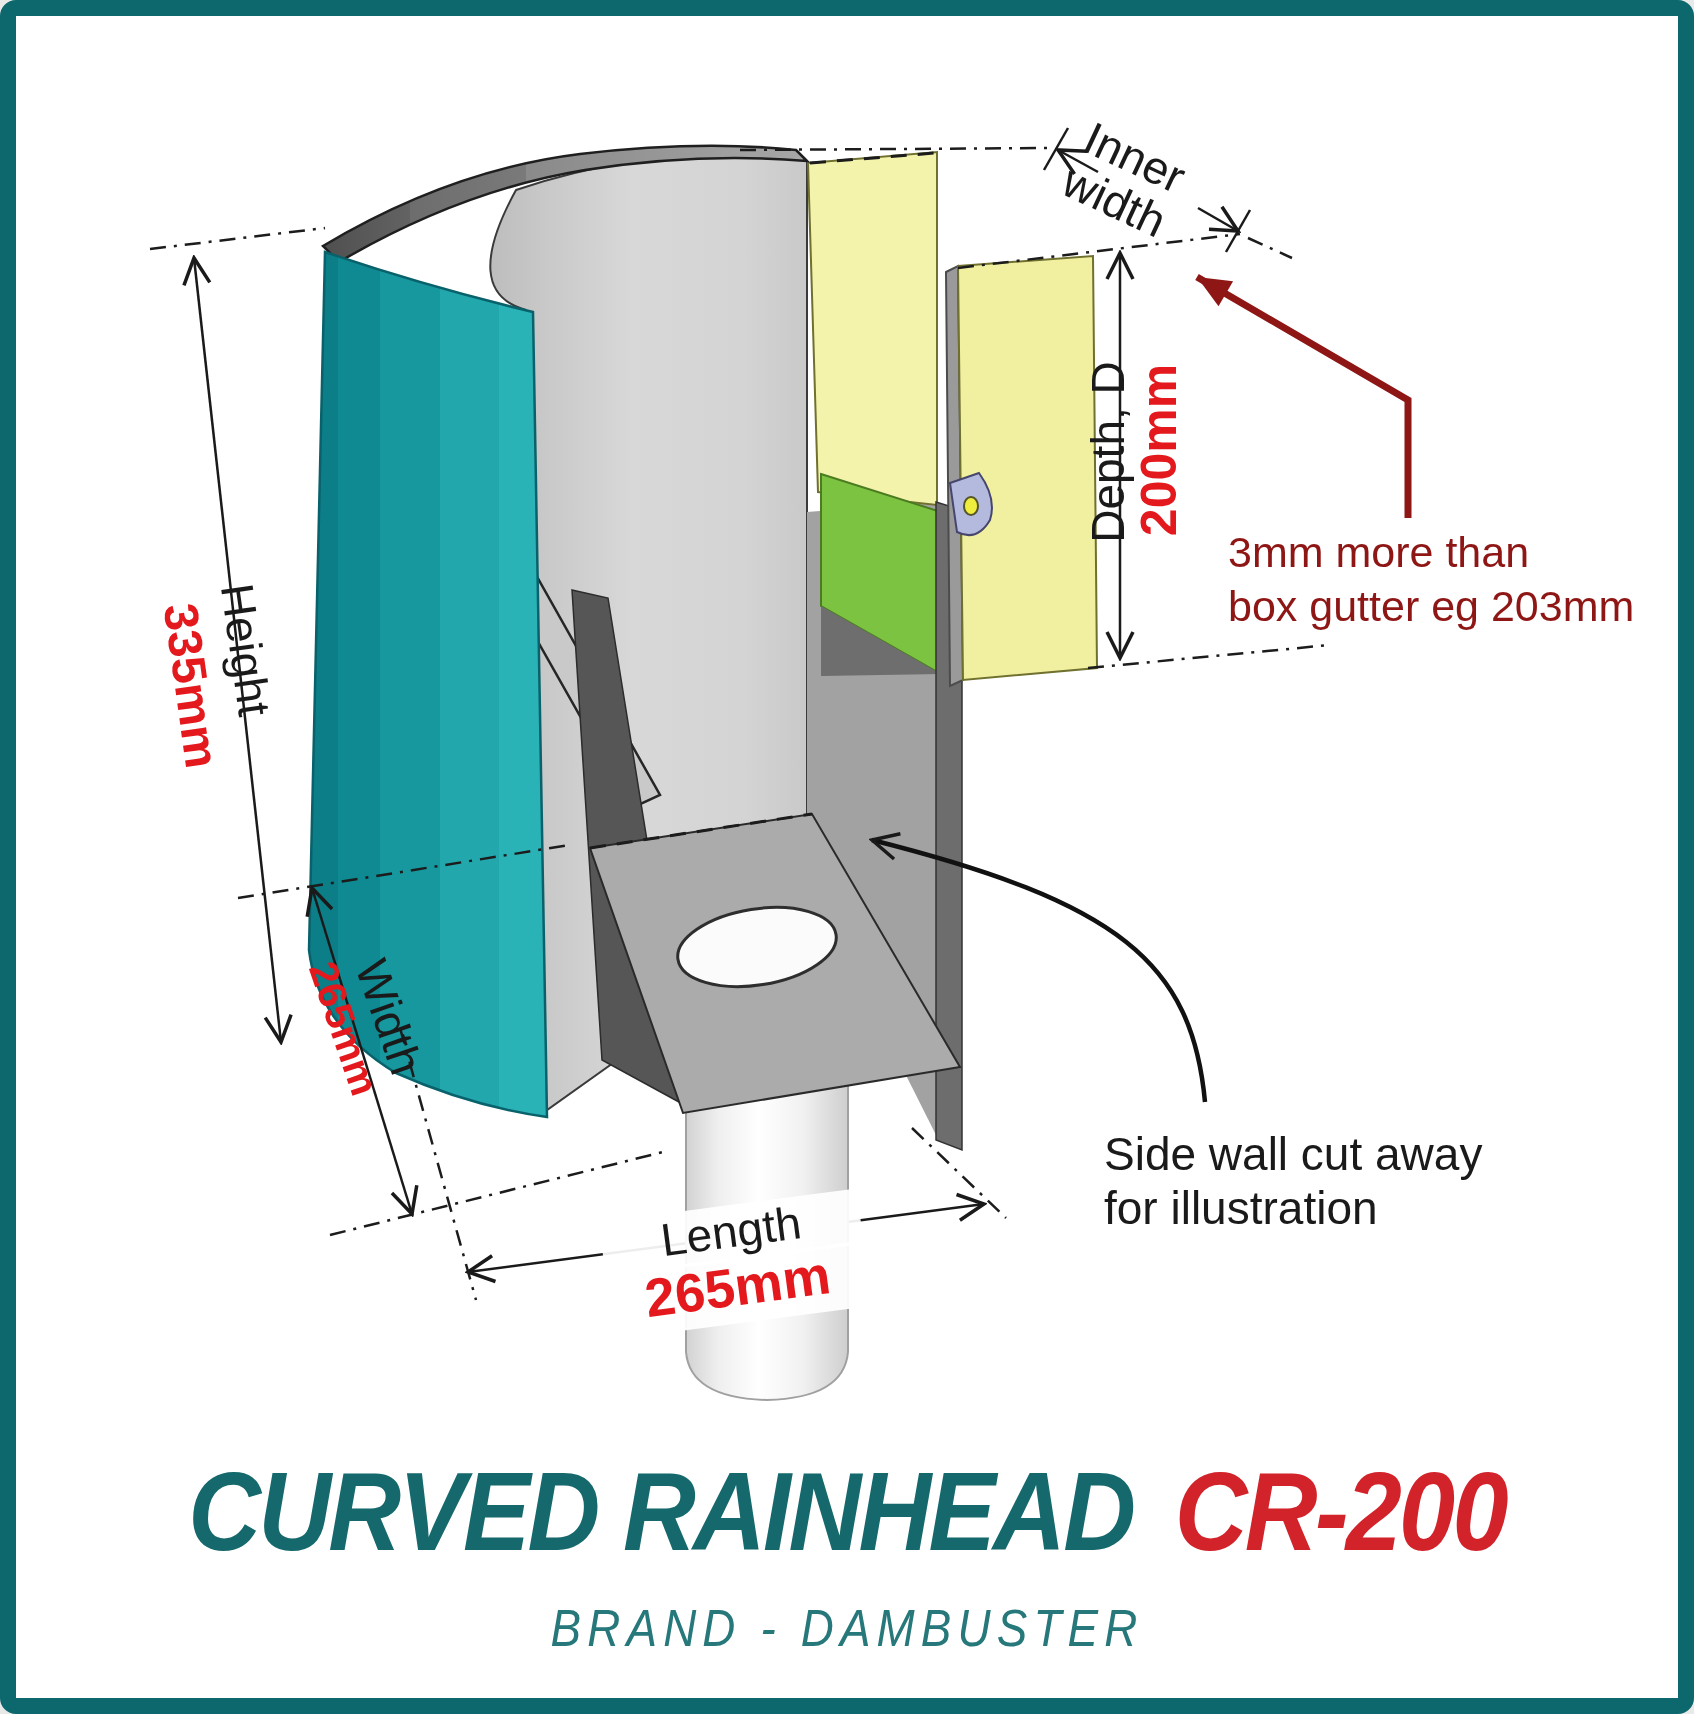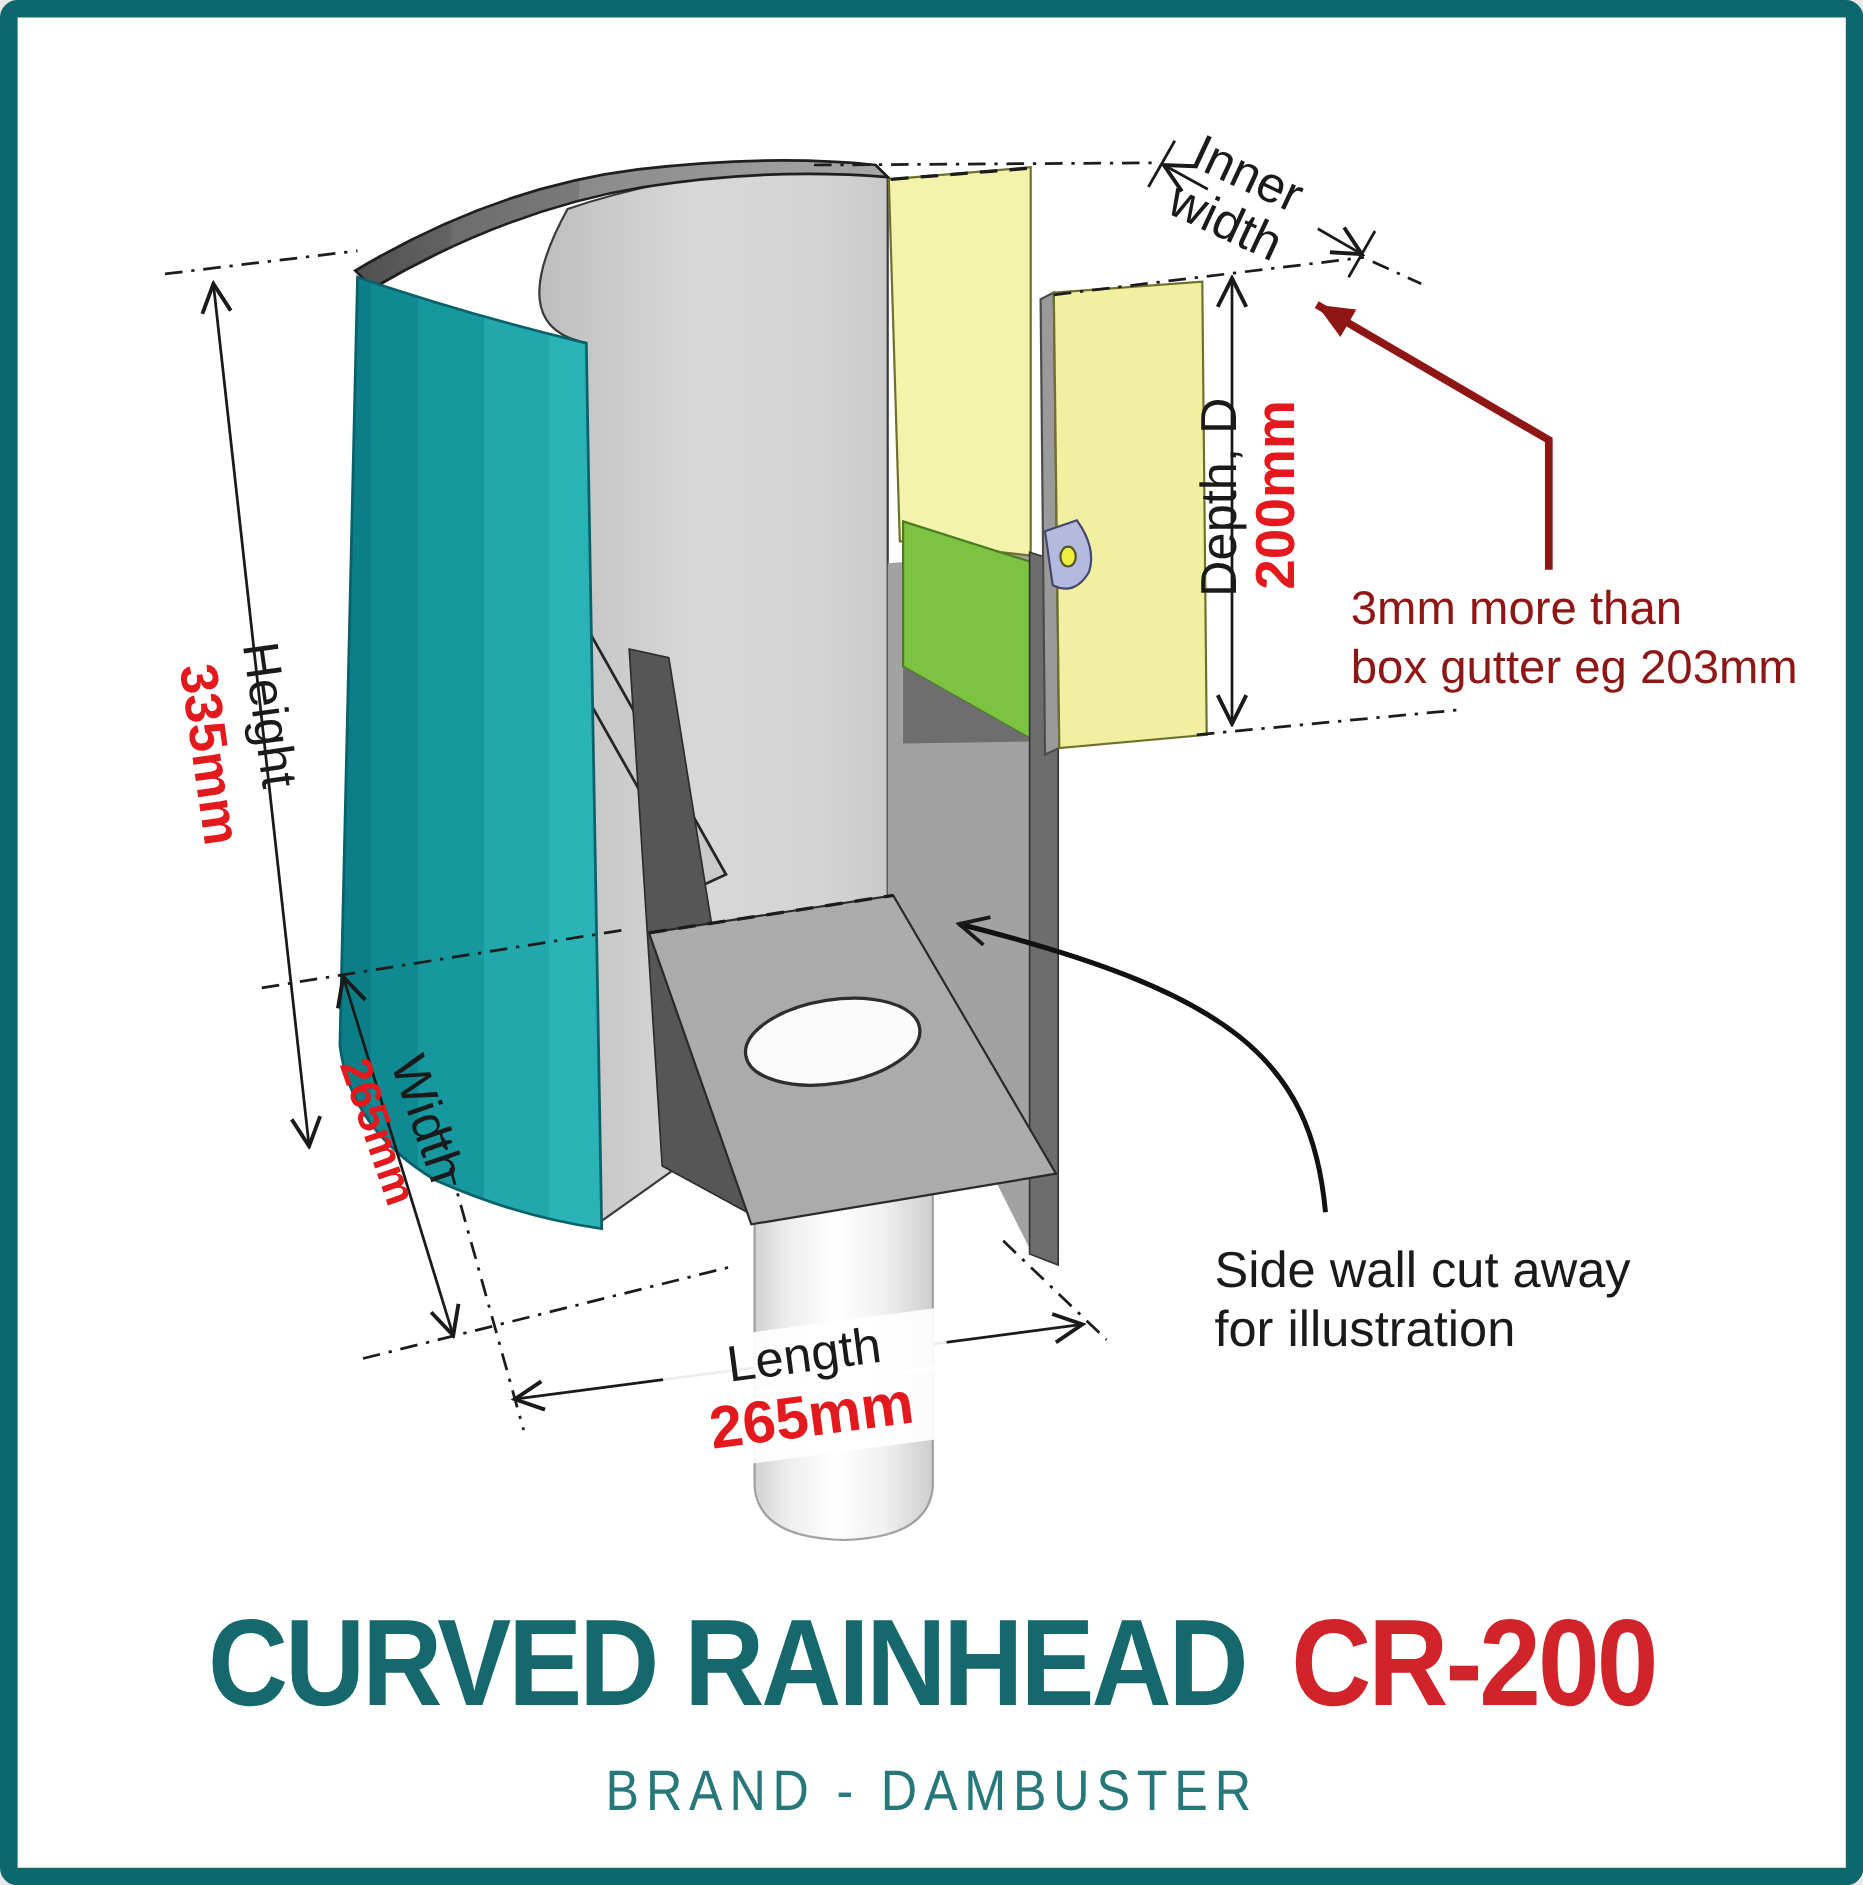--- a/index.html
+++ b/index.html
@@ -9,21 +9,21 @@
     background:#ffffff;
     border:16px solid #0d686d;
     border-radius:16px;
     box-sizing:border-box;
     overflow:hidden;
     font-family:"Liberation Sans", sans-serif;
   }
   .art{position:absolute;left:0;top:0;width:1662px;height:1682px;}
   .footer{
     position:absolute;left:0;top:1440px;width:1662px;
-    text-align:center;line-height:1;
+    text-align:center;line-height:1;font-style:italic;
   }
   .title-line{
     display:flex;justify-content:center;align-items:baseline;gap:46px;
     transform:scaleX(0.9);transform-origin:center;
     font-weight:700;font-size:112px;letter-spacing:-3px;white-space:nowrap;
   }
   .title-name{color:#15696c;}
   .title-model{color:#d2232b;}
   .brand-line{
     margin-top:34px;

